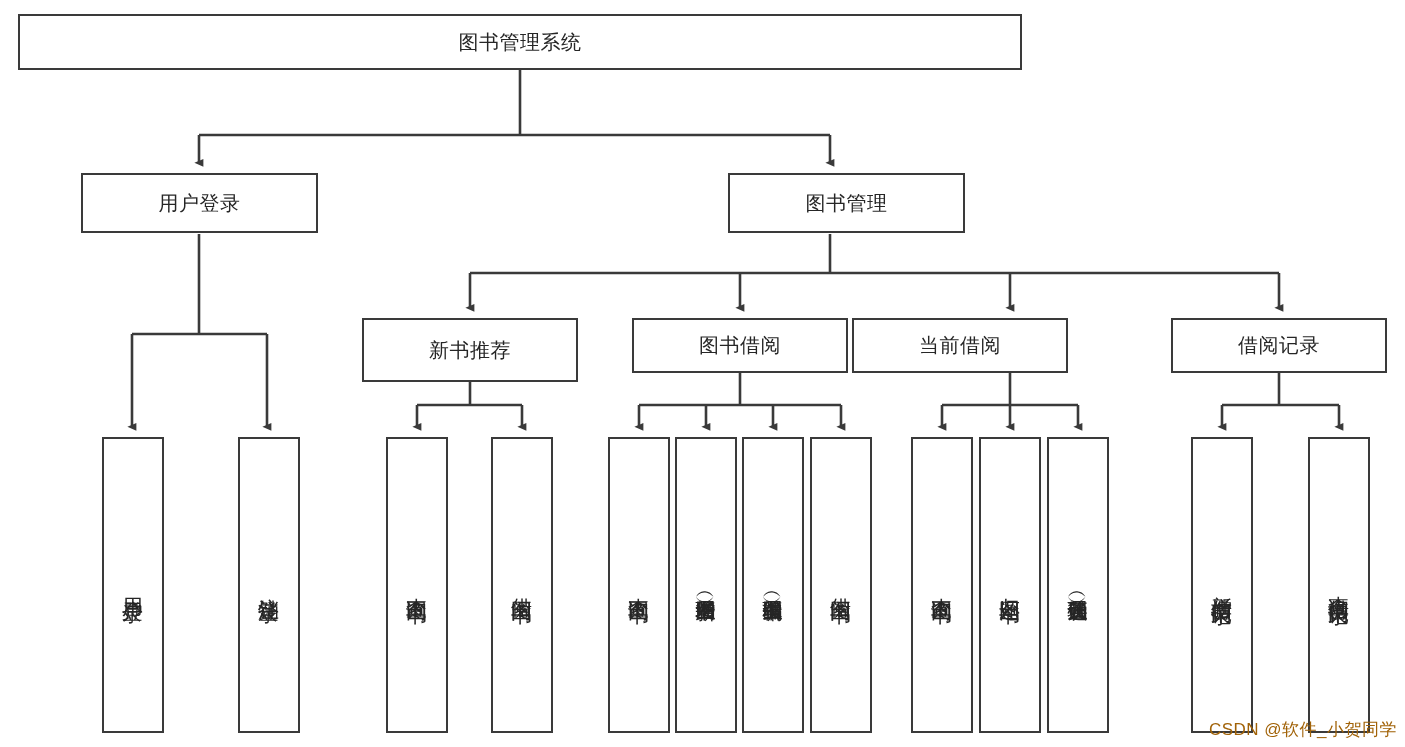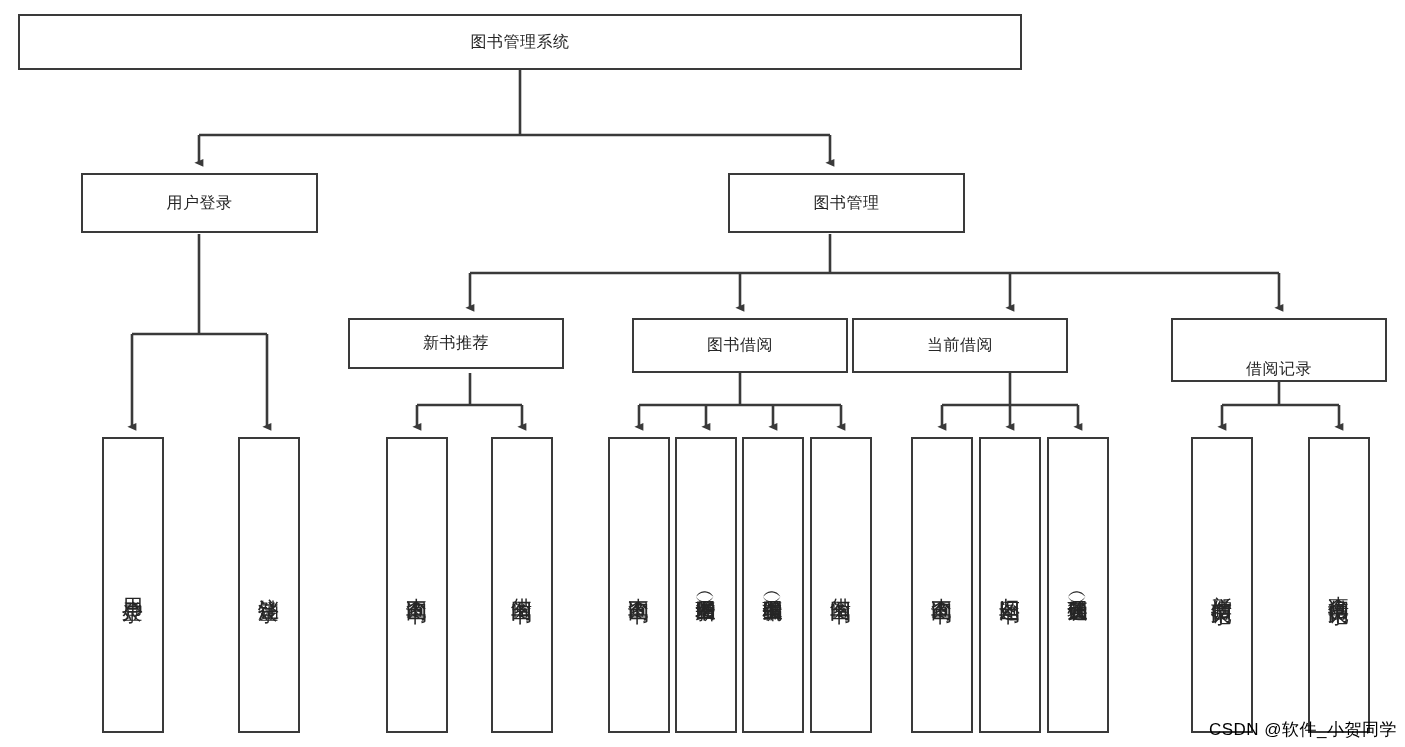--- a/index.html
+++ b/index.html
@@ -30,42 +30,42 @@
     position: absolute;
     box-sizing: border-box;
     background: #ffffff;
     border: 2.5px solid #3a3a3a;
     display: flex;
     align-items: center;
     justify-content: center;
     color: #262626;
   }
   .node.horiz {
-    font-size: 16px;
+    font-size: 20px;
     letter-spacing: 0.5px;
   }
   .node.vert {
     writing-mode: vertical-rl;
     text-orientation: upright;
     font-size: 21px;
     letter-spacing: 2px;
     line-height: 1;
     padding: 6px 0;
   }
   .node.vert span {
     writing-mode: vertical-rl;
     text-orientation: upright;
     display: block;
   }
   .watermark {
     position: absolute;
     right: 8px;
     bottom: 6px;
     font-size: 17px;
-    color: #000000;
+    color: #a16207;
     letter-spacing: 0.5px;
     white-space: nowrap;
     font-family: "Liberation Sans", "DejaVu Sans", sans-serif;
   }
 </style>
 </head>
 <body>
 
 <div id="canvas">
 
@@ -124,33 +124,33 @@
   </div>
 
   <div class="node horiz" style="left:81px; top:173px; width:237px; height:60px;">
     <span>用户登录</span>
   </div>
 
   <div class="node horiz" style="left:712px; top:173px; width:237px; height:60px;margin-left:16px;">
     <span>图书管理</span>
   </div>
 
-  <div class="node horiz" style="left:348px; top:318px; width:216px; height:51px;">
+  <div class="node horiz" style="left:362px; top:318px; width:216px; height:64px;">
     <span>新书推荐</span>
   </div>
 
   <div class="node horiz" style="left:632px; top:318px; width:216px; height:55px;">
     <span>图书借阅</span>
   </div>
 
   <div class="node horiz" style="left:852px; top:318px; width:216px; height:55px;">
     <span>当前借阅</span>
   </div>
 
-  <div class="node horiz" style="left:1171px; top:318px; width:216px; height:64px;align-items:flex-end;">
+  <div class="node horiz" style="left:1171px; top:318px; width:216px; height:55px;">
     <span>借阅记录</span>
   </div>
 
   <div class="node vert" style="left:102px; top:437px; width:62px; height:296px;">
     <span>用户登录</span>
   </div>
 
   <div class="node vert" style="left:238px; top:437px; width:62px; height:296px;">
     <span>注销登录</span>
   </div>

